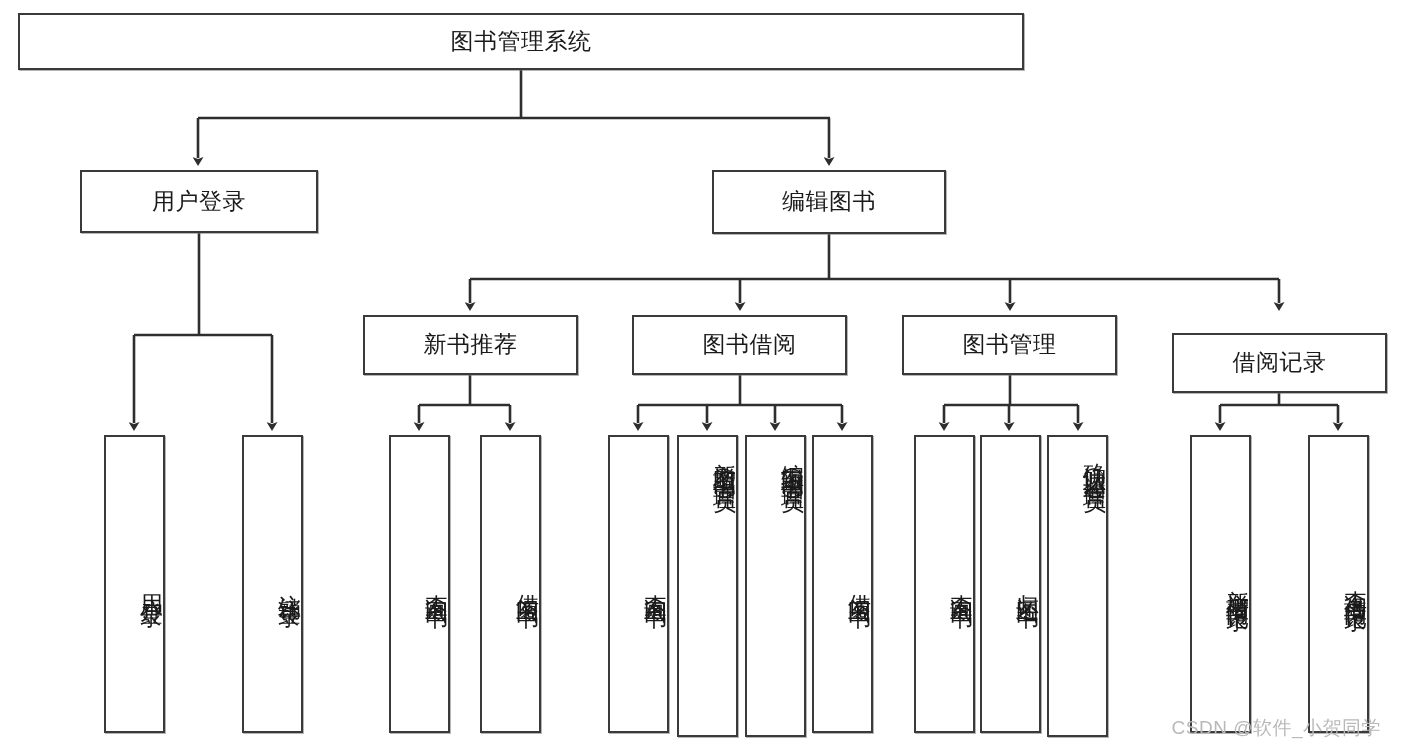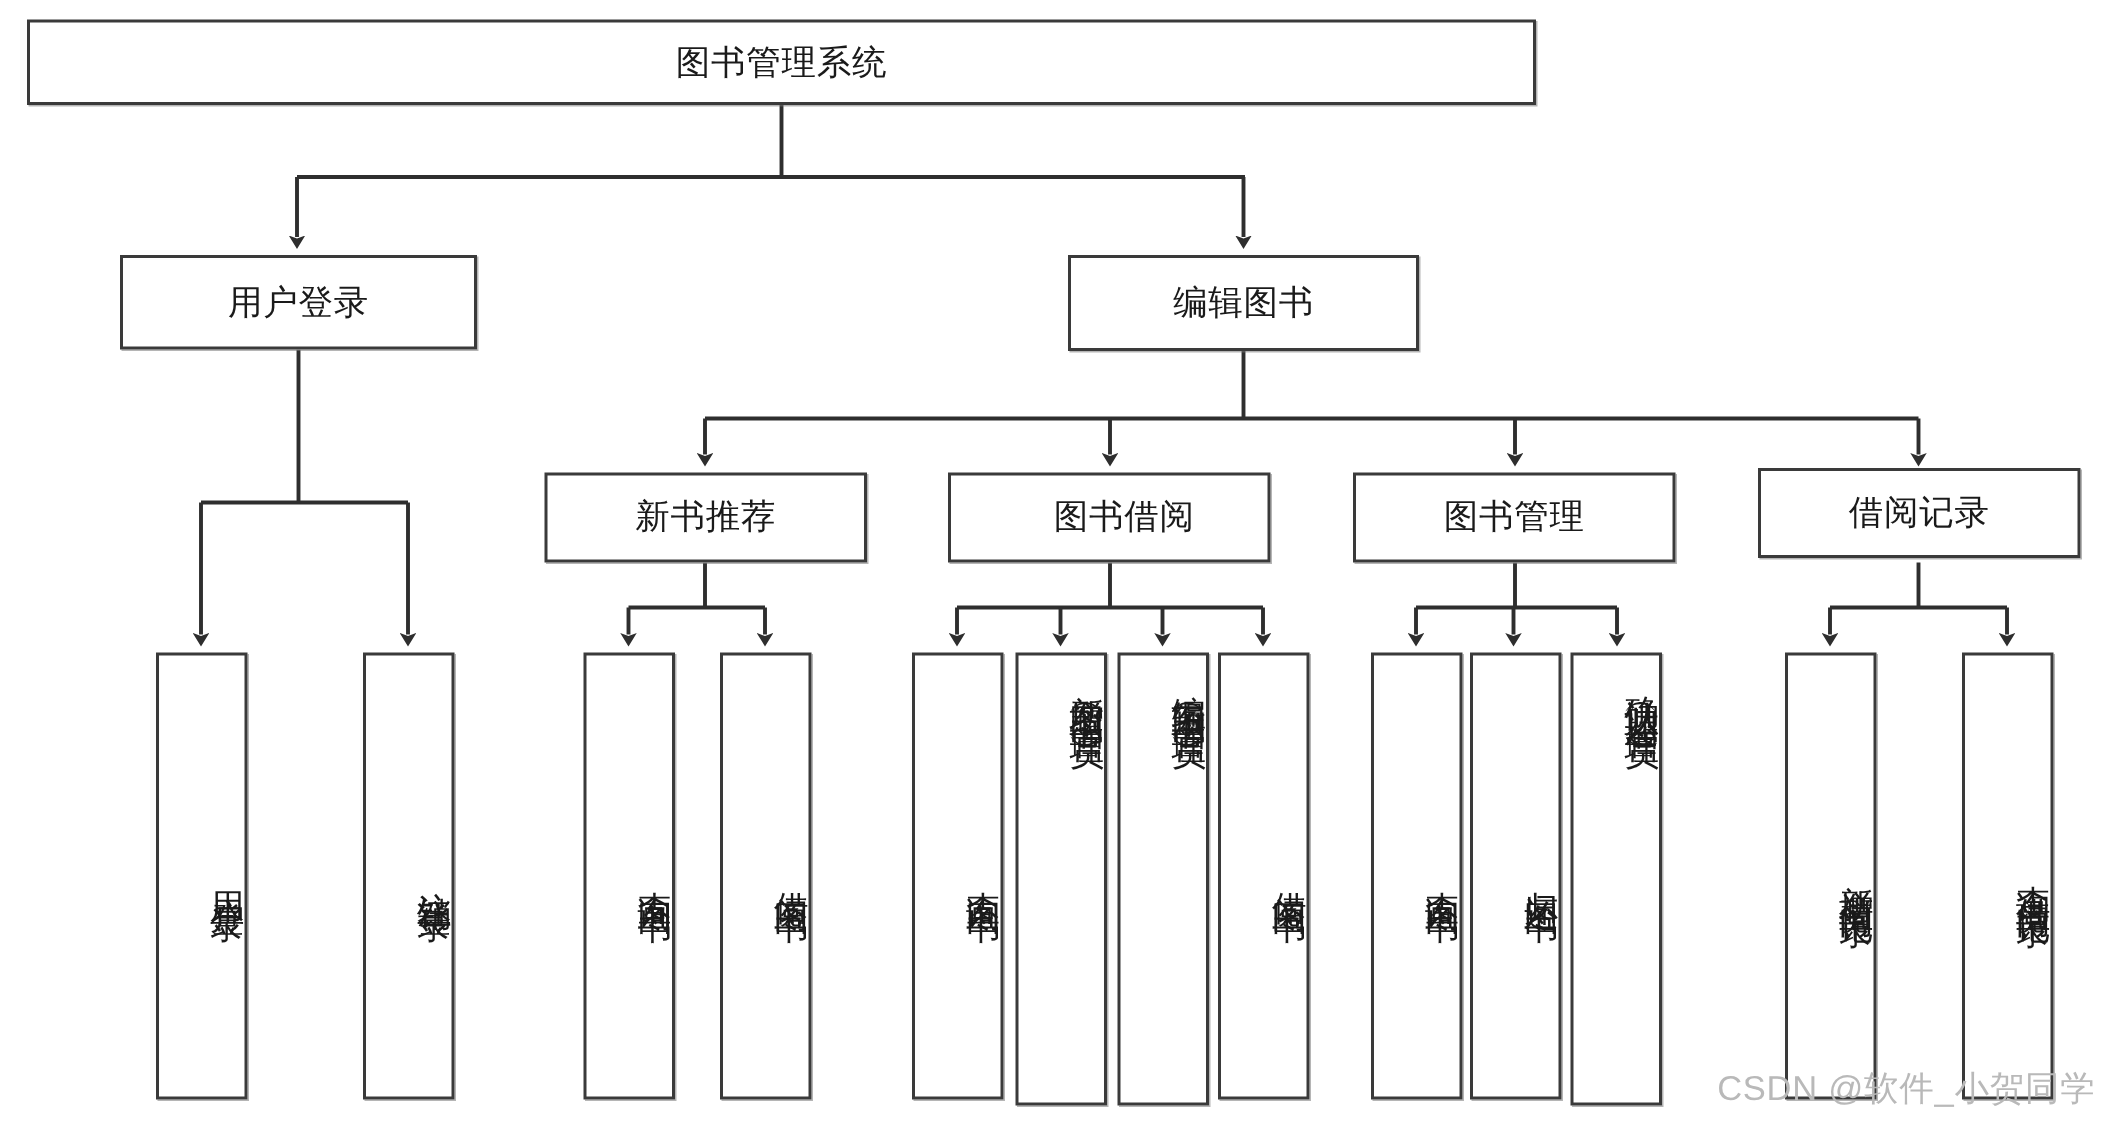--- a/index.html
+++ b/index.html
@@ -59,23 +59,23 @@
     line-height: 1;
     width: 100%;
     display: block;
   }
   .node.vert.centered {
     align-items: center;
     padding-top: 0;
   }
   #watermark {
     position: absolute;
-    right: 8px;
+    right: 24px;
     bottom: 6px;
-    font-size: 23px;
+    font-size: 19px;
     color: #b9b9b9;
     letter-spacing: 0.5px;
     white-space: nowrap;
     font-family: "Liberation Sans", "DejaVu Sans", sans-serif;
   }
 </style>
 </head>
 <body>
 
 <div id="canvas">
@@ -143,21 +143,21 @@
 
   <div class="node horiz" style="left:363px; top:315px; width:215px; height:60px;">
     <span class="label">新书推荐</span>
   </div>
   <div class="node horiz" style="left:632px; top:315px; width:215px; height:60px;padding-left:20px;">
     <span class="label">图书借阅</span>
   </div>
   <div class="node horiz" style="left:902px; top:315px; width:215px; height:60px;">
     <span class="label">图书管理</span>
   </div>
-  <div class="node horiz" style="left:1172px; top:312px; width:215px; height:60px;">
+  <div class="node horiz" style="left:1172px; top:333px; width:215px; height:60px;">
     <span class="label">借阅记录</span>
   </div>
 
   <div class="node vert centered" style="left:104px; top:435px; width:61px; height:298px;">
     <span class="label">用户登录</span>
   </div>
   <div class="node vert centered" style="left:242px; top:435px; width:61px; height:298px;">
     <span class="label">注销登录</span>
   </div>
 

